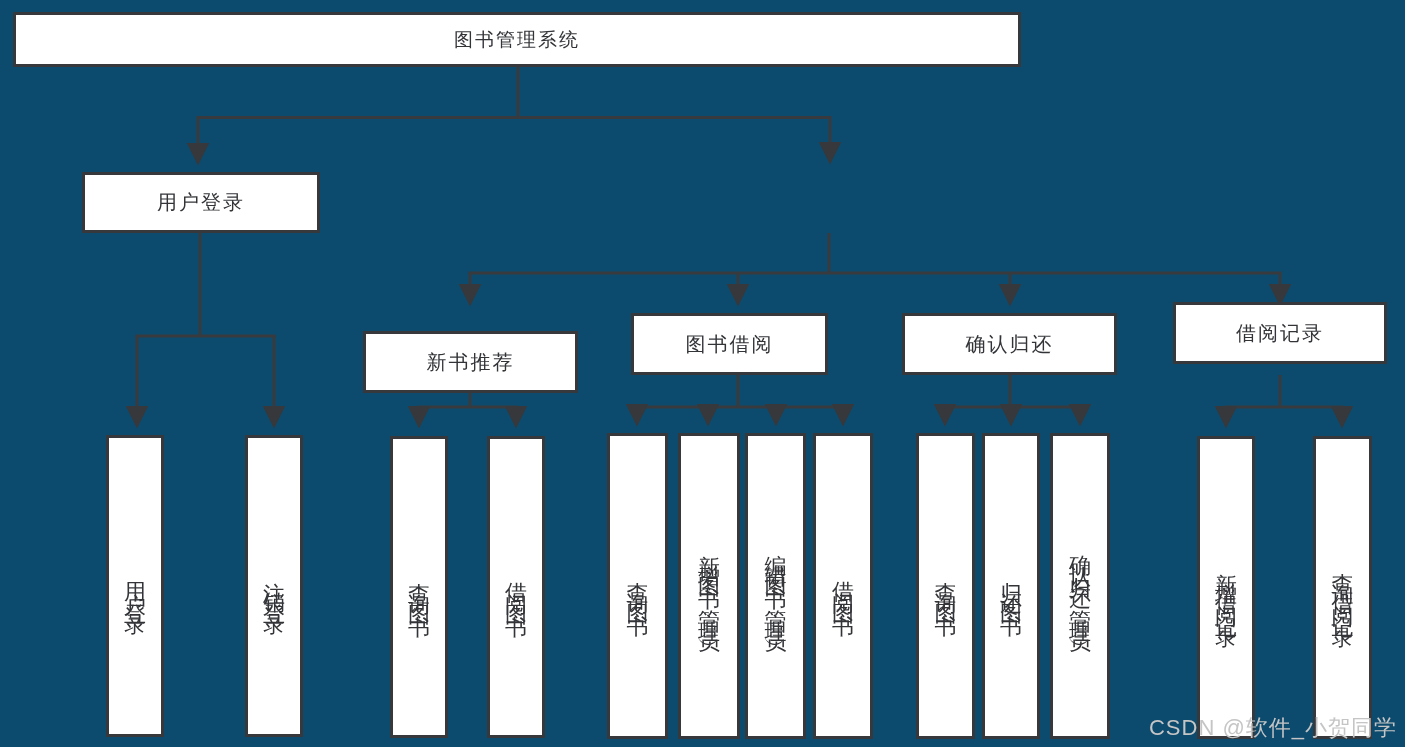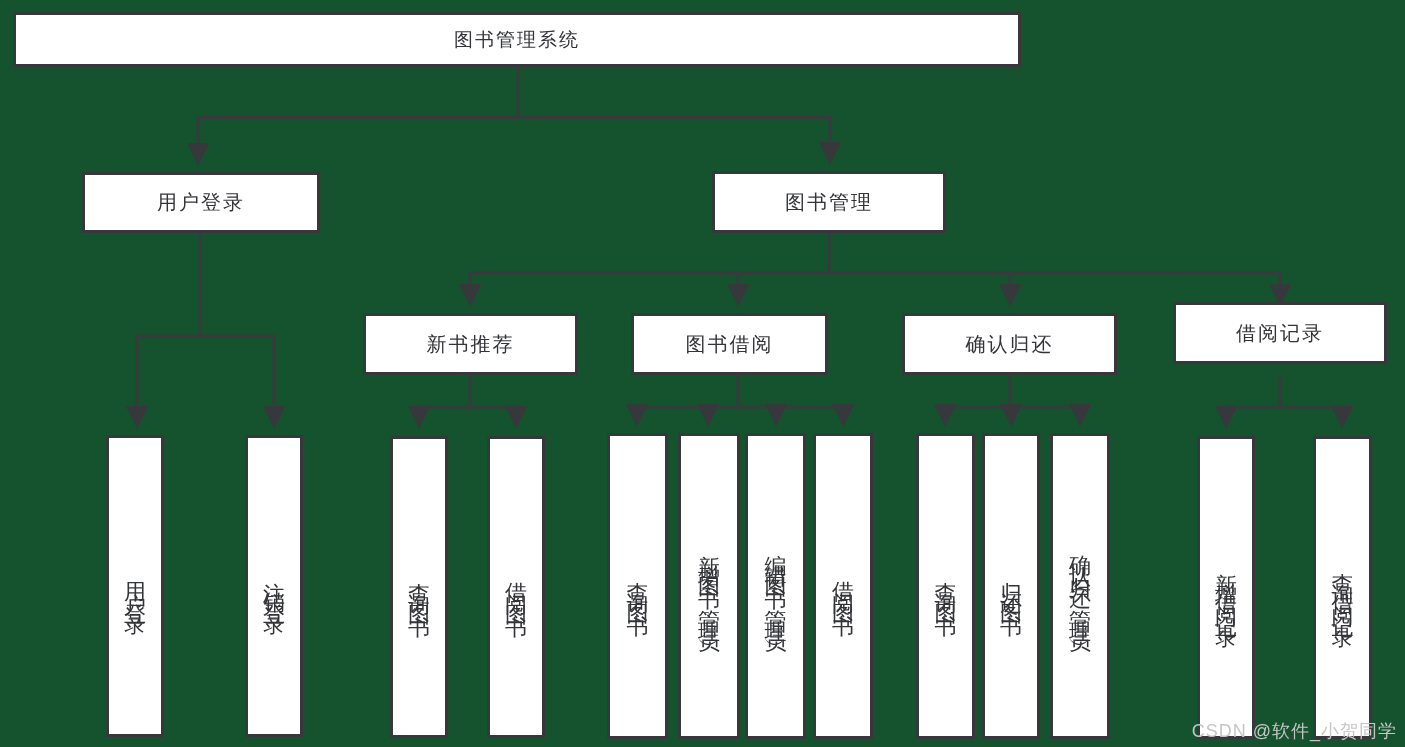--- a/index.html
+++ b/index.html
@@ -5,21 +5,21 @@
   html, body {
     margin: 0;
     padding: 0;
     background: #ffffff;
     font-family: "Liberation Sans", "DejaVu Sans", sans-serif;
   }
   #canvas {
     position: relative;
     width: 1405px;
     height: 747px;
-    background: #14532d;
+    background: #0c4a6e;
     overflow: hidden;
   }
   #connectors {
     position: absolute;
     left: 0;
     top: 0;
     width: 1405px;
     height: 747px;
     pointer-events: none;
   }
@@ -52,21 +52,21 @@
     text-orientation: mixed;
     font-size: 22px;
     line-height: 1;
     letter-spacing: 11px;
     white-space: nowrap;
   }
   .watermark {
     position: absolute;
     right: 8px;
     bottom: 4px;
-    font-size: 18px;
+    font-size: 22px;
     color: #c5c5c5;
     letter-spacing: 1px;
     z-index: 5;
     white-space: nowrap;
     text-align: center;
   }
 </style>
 </head>
 <body>
 
@@ -119,25 +119,22 @@
     </g>
   </svg>
 
   <div class="node h root" style="left:13px;top:12px;width:1008px;height:55px">
     <span>图书管理系统</span>
   </div>
 
   <div class="node h" style="left:82px;top:172px;width:238px;height:61px">
     <span>用户登录</span>
   </div>
-  <div class="node h" style="left:712px;top:171px;width:234px;height:62px">
-    <span>图书管理</span>
-  </div>
 
-  <div class="node h" style="left:363px;top:313px;width:215px;height:62px">
+  <div class="node h" style="left:363px;top:331px;width:215px;height:62px">
     <span>新书推荐</span>
   </div>
   <div class="node h" style="left:631px;top:313px;width:197px;height:62px">
     <span>图书借阅</span>
   </div>
   <div class="node h" style="left:902px;top:313px;width:215px;height:62px">
     <span>确认归还</span>
   </div>
   <div class="node h" style="left:1173px;top:302px;width:214px;height:62px">
     <span>借阅记录</span>

